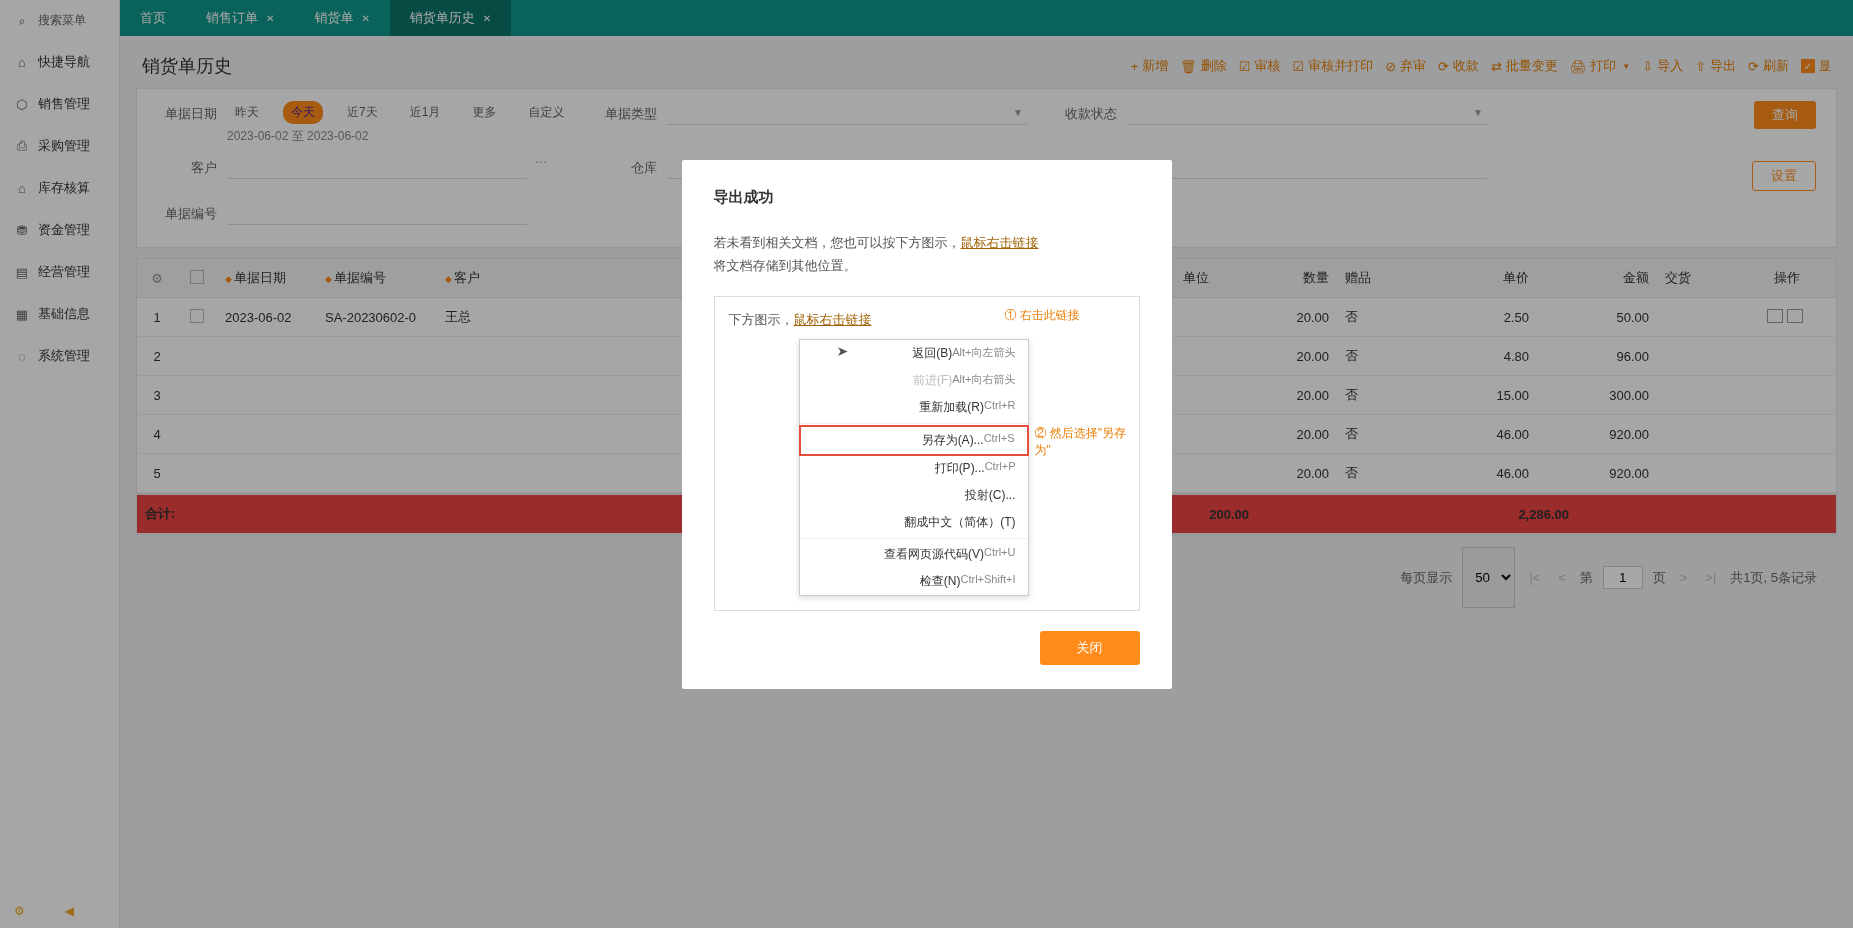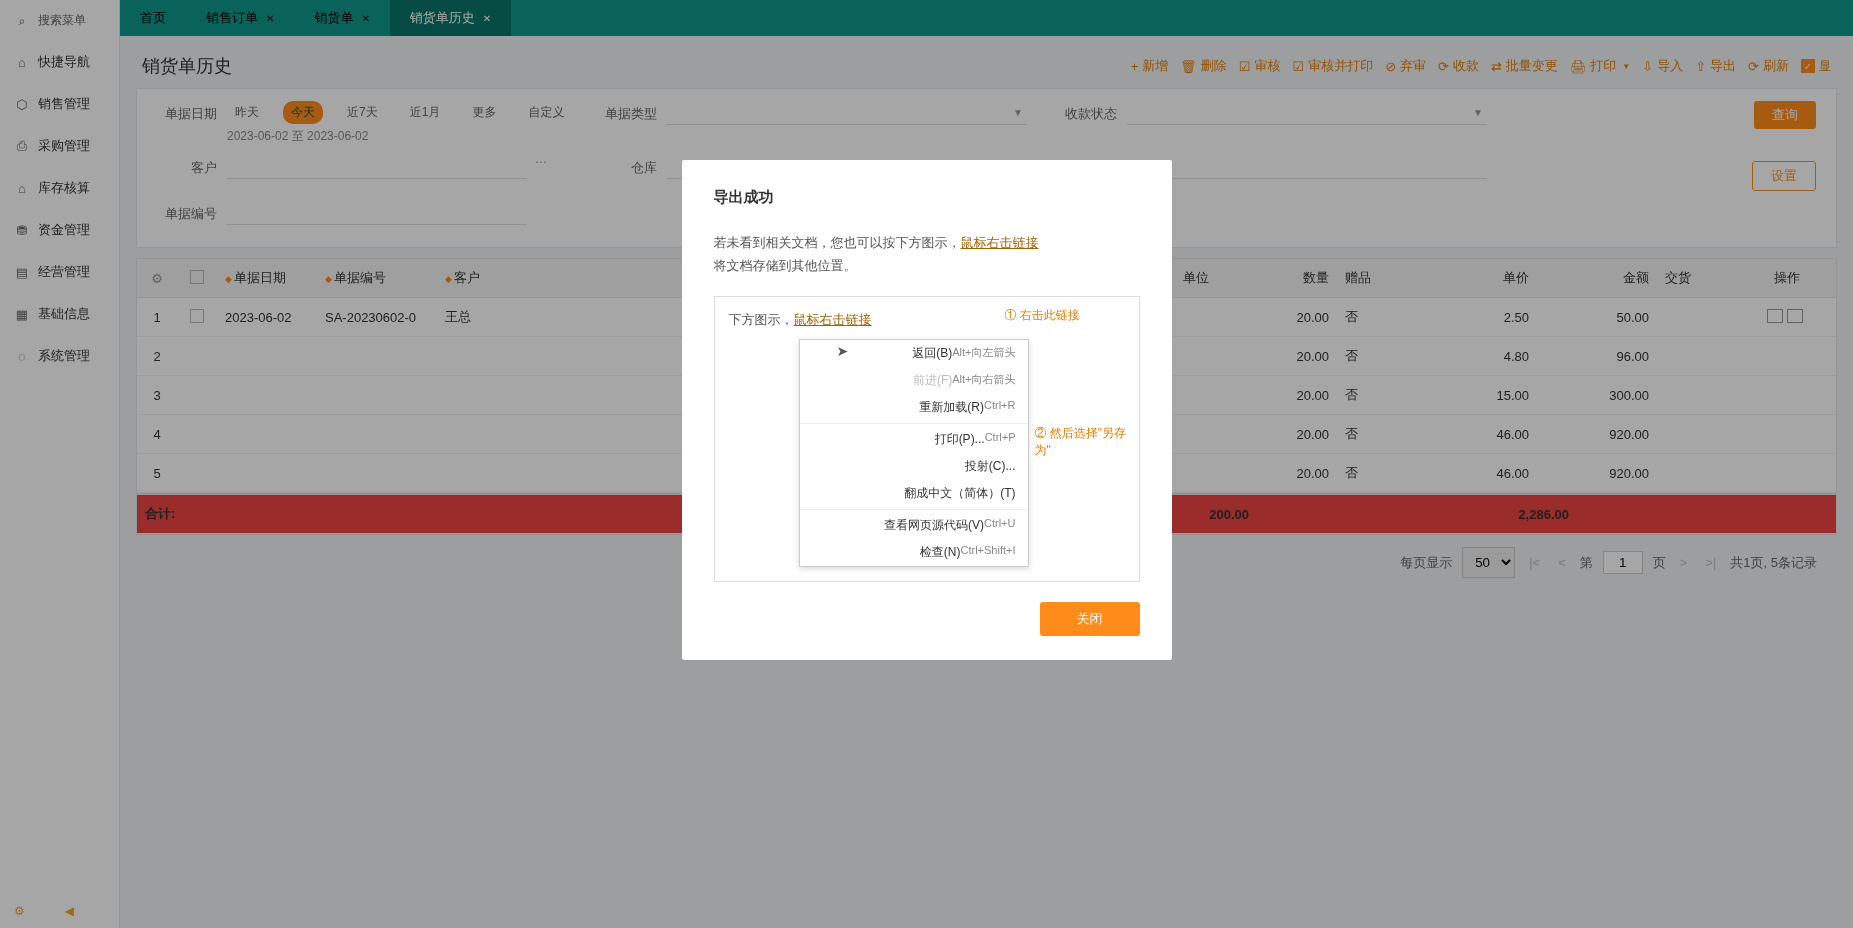--- a/index.html
+++ b/index.html
@@ -12,41 +12,41 @@
     .sidebar-item { display: flex; align-items: center; padding: 12px 14px; color: #333; cursor: pointer; font-size: 13px; }
     .sidebar-icon { width: 16px; height: 16px; margin-right: 8px; display: inline-flex; align-items: center; justify-content: center; color: #666; }
     .sidebar-footer { margin-top: auto; display: flex; padding: 10px 14px; gap: 40px; }
     .sidebar-footer-icon { color: #f5a623; cursor: pointer; }
     
     
     .main { flex: 1; display: flex; flex-direction: column; background: #f0f3f4; overflow: hidden; }
     
     
     .tabs { display: flex; background: #0e998a; height: 36px; }
-    .tab { display: flex; align-items: center; padding: 0 20px; color: #000000; cursor: pointer; font-size: 13px; position: relative; }
+    .tab { display: flex; align-items: center; padding: 0 20px; color: #ffffff; cursor: pointer; font-size: 13px; position: relative; }
     .tab.active { background: #0a766a; color: #fff; }
     .tab-close { margin-left: 8px; font-size: 10px; }
     
     
     .header-row { display: flex; align-items: center; padding: 18px 22px 10px; background: #f0f3f4; }
     .page-title { font-size: 18px; color: #333; }
     .toolbar { margin-left: auto; display: flex; gap: 12px; }
     .toolbar-btn { display: inline-flex; align-items: center; gap: 4px; color: #e87d02; cursor: pointer; font-size: 13px; }
     .toolbar-caret { font-size: 8px; margin-left: 2px; }
     .toolbar-check { display: inline-flex; align-items: center; gap: 4px; color: #e87d02; }
     .toolbar-check-box { width: 14px; height: 14px; background: #ff8c1a; display: inline-flex; align-items: center; justify-content: center; color: #fff; font-size: 10px; }
     
     
     .filter-panel { margin: 0 16px 10px; background: #fff; border: 1px solid #e5e5e5; padding: 12px 20px; }
     .filter-row { display: flex; align-items: flex-start; margin-bottom: 10px; }
     .filter-group { display: flex; align-items: flex-start; }
     .filter-label { min-width: 60px; text-align: right; color: #666; margin-right: 10px; padding-top: 4px; font-size: 13px; }
     .date-tags { display: flex; gap: 16px; align-items: center; }
     .date-tag { padding: 3px 8px; color: #666; cursor: pointer; font-size: 12px; }
-    .date-tag.active { background: #ff8c1a; color: #14532d; border-radius: 10px; }
+    .date-tag.active { background: #ff8c1a; color: #4c1d95; border-radius: 10px; }
     .date-range { color: #888; margin-top: 4px; font-size: 12px; }
     .filter-select { border: none; border-bottom: 1px solid #ddd; width: 360px; padding: 4px 20px 4px 4px; font-size: 13px; color: #333; background: transparent; position: relative; }
     .select-caret { position: absolute; right: 4px; top: 6px; font-size: 10px; color: #999; }
     .filter-input-wrap { position: relative; }
     .filter-search-btn { background: #ff8c1a; color: #fff; padding: 5px 18px; border: none; border-radius: 3px; cursor: pointer; font-size: 13px; margin-left: auto; }
     .filter-settings-btn { background: #fff; color: #ff8c1a; padding: 5px 18px; border: 1px solid #ff8c1a; border-radius: 3px; cursor: pointer; font-size: 13px; margin-left: auto; margin-top: 6px; }
     .dots { color: #999; margin: 0 8px; cursor: pointer; }
     
     
     .table-wrap { margin: 0 16px; background: #fff; border: 1px solid #e5e5e5; overflow-x: auto; }
@@ -58,21 +58,21 @@
     .gear-icon { color: #999; cursor: pointer; }
     .link-cell { color: #333; cursor: pointer; }
     .checkbox { width: 14px; height: 14px; border: 1px solid #bbb; display: inline-block; cursor: pointer; }
     .op-icon { display: inline-block; width: 16px; height: 14px; border: 1px solid #999; margin-right: 4px; cursor: pointer; }
     
     
     .totals-row td { background: #ef4444; font-weight: bold; }
     
     
     .pagination { display: flex; align-items: center; justify-content: flex-end; padding: 12px 20px; gap: 10px; font-size: 13px; color: #666; margin: 0 16px; }
-    .page-select { border: 1px solid #ccc; padding: 6px 8px; }
+    .page-select { border: 1px solid #ccc; padding: 21px 8px; }
     .page-input { width: 40px; border: 1px solid #ccc; padding: 3px; text-align: center; }
     .page-nav { color: #bbb; cursor: pointer; padding: 0 4px; }
     
     
     .overlay { position: absolute; inset: 0; background: rgba(0,0,0,0.35); display: flex; align-items: flex-start; justify-content: center; padding-top: 160px; }
     .modal { width: 490px; background: #fff; border-radius: 2px; padding: 28px 32px 24px; }
     .modal-title { font-size: 15px; font-weight: bold; color: #333; margin-bottom: 24px; }
     .modal-body { font-size: 13px; color: #555; line-height: 1.8; margin-bottom: 18px; }
     .modal-link { color: #a16207; text-decoration: underline; cursor: pointer; }
     .diagram { border: 1px solid #ddd; padding: 14px; position: relative; }
@@ -381,20 +381,24 @@
             </div>
             <div class="ctx-item disabled">
               <span>前进(F)</span>
               <span class="ctx-shortcut">Alt+向右箭头</span>
             </div>
             <div class="ctx-item">
               <span>重新加载(R)</span>
               <span class="ctx-shortcut">Ctrl+R</span>
             </div>
             <div class="ctx-sep"></div>
+            <div class="ctx-item highlighted">
+              <span>另存为(A)...</span>
+              <span class="ctx-shortcut">Ctrl+S</span>
+            </div>
             <div class="ctx-item">
               <span>打印(P)...</span>
               <span class="ctx-shortcut">Ctrl+P</span>
             </div>
             <div class="ctx-item">
               <span>投射(C)...</span>
               <span class="ctx-shortcut"></span>
             </div>
             <div class="ctx-item">
               <span>翻成中文（简体）(T)</span>

